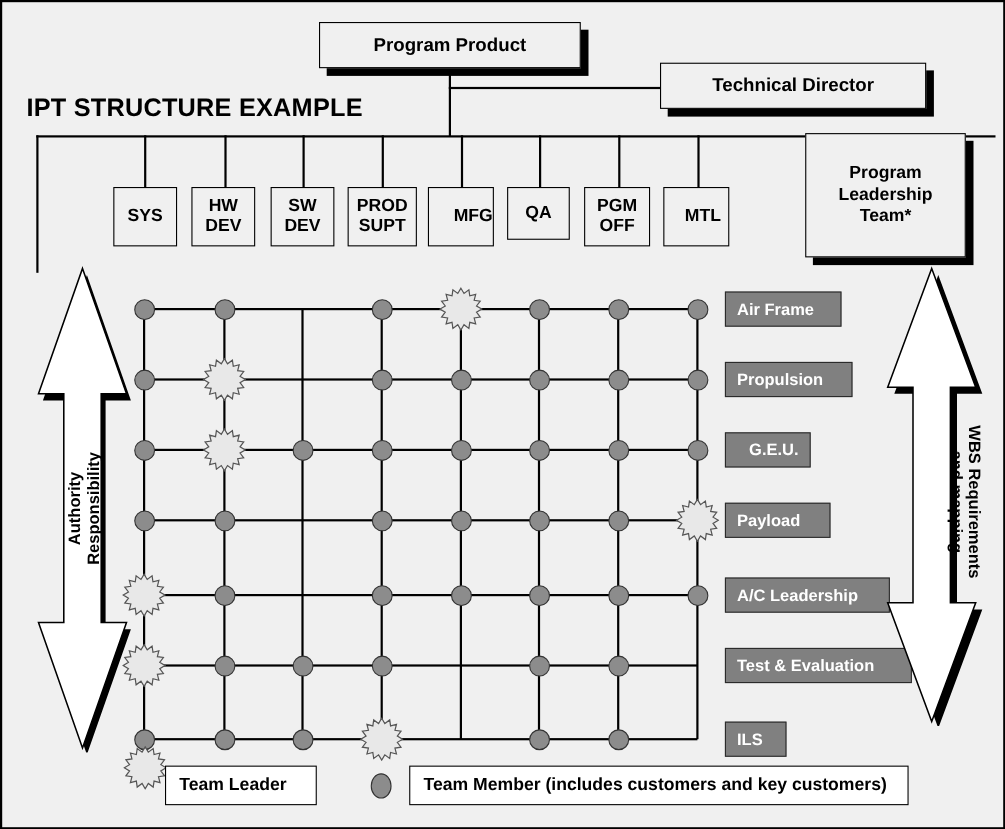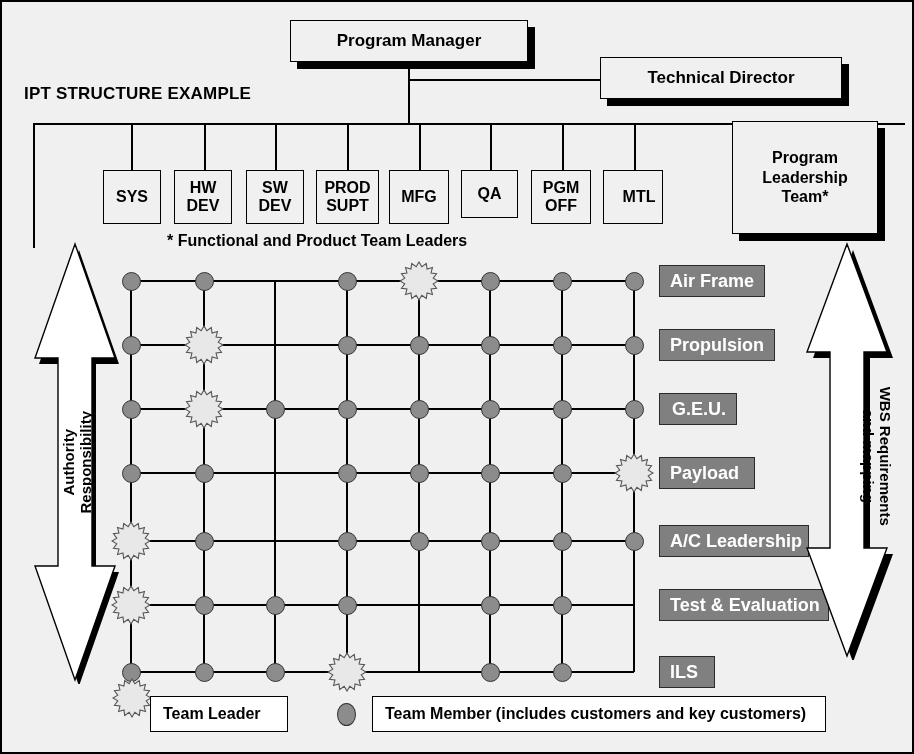--- a/index.html
+++ b/index.html
@@ -43,21 +43,21 @@
   }
 
   
   .hline{position:absolute;background:#000;height:1.5px;}
   .vline{position:absolute;background:#000;width:1.5px;}
 
   
   #title{
     position:absolute;
     left:22px;top:82px;
-    font-size:17px;font-weight:bold;letter-spacing:.2px;
+    font-size:23px;font-weight:bold;letter-spacing:.2px;
     color:#000;
   }
   #footnote{
     position:absolute;
     left:165px;top:230px;
     font-size:16px;font-weight:bold;color:#000;
   }
 
   
   .gline{position:absolute;background:#000;}
@@ -79,21 +79,21 @@
     margin-left:-20px;margin-top:-20px;
   }
 
   
   .prodlabel{
     position:absolute;
     background:#808080;
     border:1px solid #2b2b2b;
     color:#ffffff;
     font-weight:bold;
-    font-size:18px;
+    font-size:15px;
     display:flex;align-items:center;
     padding:0 10px;
     box-sizing:border-box;
     height:32px;
     white-space:nowrap;
   }
 
   
   .bigarrow{position:absolute;}
   .arrowlabel{
@@ -147,44 +147,43 @@
   <div class="vline" style="left:129px;top:121px;height:47px;"></div>
   <div class="vline" style="left:202px;top:121px;height:47px;"></div>
   <div class="vline" style="left:273px;top:121px;height:47px;"></div>
   <div class="vline" style="left:345px;top:121px;height:47px;"></div>
   <div class="vline" style="left:417px;top:121px;height:47px;"></div>
   <div class="vline" style="left:488px;top:121px;height:47px;"></div>
   <div class="vline" style="left:560px;top:121px;height:47px;"></div>
   <div class="vline" style="left:632px;top:121px;height:47px;"></div>
   <div class="vline" style="left:869px;top:121px;height:113px;"></div>
 
-  <div class="orgbox" style="left:288px;top:18px;width:238px;height:42px;font-size:17px;">Program Manager</div>
+  <div class="orgbox" style="left:288px;top:18px;width:238px;height:42px;font-size:17px;">Program Product</div>
 
   <div class="orgbox" style="left:598px;top:55px;width:242px;height:42px;font-size:17px;">Technical Director</div>
 
   <div class="orgbox" style="left:730px;top:119px;width:146px;height:113px;font-size:16px;white-space:pre-line;">Program
 Leadership
 Team*</div>
 
   <div id="dept-layer">
       <div class="deptbox" style="left: 101px; top: 168px; width: 58px; height: 54px;"><span>SYS</span></div>
       <div class="deptbox" style="left: 172px; top: 168px; width: 58px; height: 54px;"><span>HW
 DEV</span></div>
       <div class="deptbox" style="left: 244px; top: 168px; width: 58px; height: 54px;"><span>SW
 DEV</span></div>
       <div class="deptbox" style="left: 314px; top: 168px; width: 63px; height: 54px;"><span>PROD
 SUPT</span></div>
-      <div class="deptbox" style="left: 387px; top: 168px; width: 60px; height: 54px;"><span>MFG</span></div>
+      <div class="deptbox" style="left: 387px; top: 168px; width: 60px; height: 54px; justify-content: flex-end;"><span>MFG</span></div>
       <div class="deptbox" style="left: 459px; top: 168px; width: 57px; height: 48px;"><span>QA</span></div>
       <div class="deptbox" style="left: 529px; top: 168px; width: 60px; height: 54px;"><span>PGM
 OFF</span></div>
       <div class="deptbox" style="left: 601px; top: 168px; width: 60px; height: 54px; padding-left: 12px;"><span>MTL</span></div>
     </div>
 
-  <div id="footnote">* Functional and Product Team Leaders</div>
 
   <div id="grid-layer">
       <div class="gline h" style="left: 129px; top: 278.35px; width: 503px;"></div>
       <div class="gline h" style="left: 129px; top: 342.35px; width: 503px;"></div>
       <div class="gline h" style="left: 129px; top: 406.35px; width: 503px;"></div>
       <div class="gline h" style="left: 129px; top: 470.35px; width: 503px;"></div>
       <div class="gline h" style="left: 129px; top: 538.35px; width: 503px;"></div>
       <div class="gline h" style="left: 129px; top: 602.35px; width: 503px;"></div>
       <div class="gline h" style="left: 129px; top: 669.35px; width: 503px;"></div>
       <div class="gline v" style="left: 128.35px; top: 279px; height: 391px;"></div>

